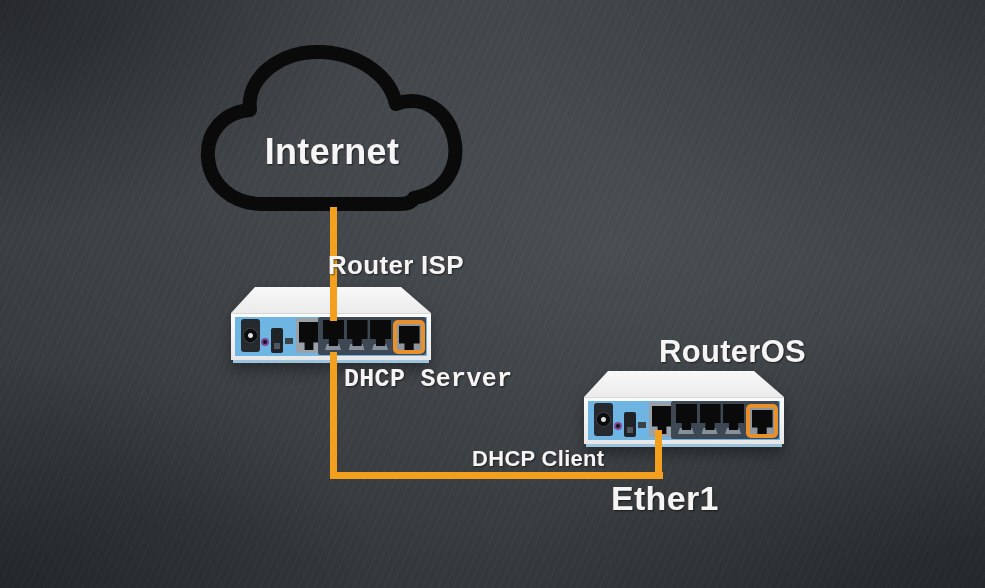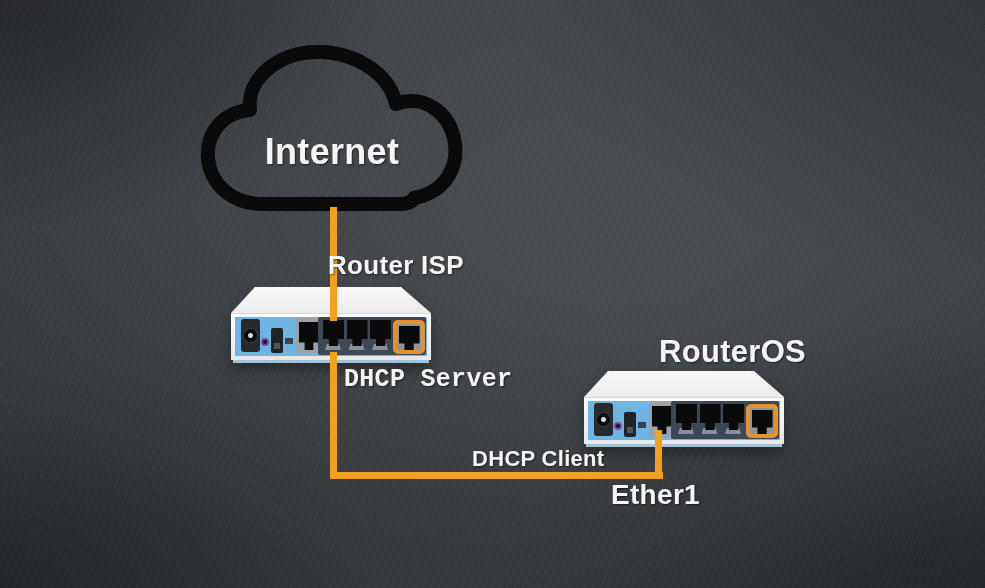--- a/index.html
+++ b/index.html
@@ -19,21 +19,21 @@
   .lbl{
     position:absolute;color:var(--label,#f5f5f5);font-weight:bold;
     text-shadow:1px 1px 2px rgba(0,0,0,0.55), -1px 0 0 rgba(150,60,60,0.18);
     letter-spacing:0.3px;white-space:nowrap;z-index:10;
   }
   #lbl-internet{left:196px;top:131px;width:272px;text-align:center;font-size:36px;z-index:6;}
   #lbl-router-isp{left:328px;top:250px;font-size:26px;}
   #lbl-dhcp-server{left:344px;top:365px;font-size:25px;font-family:Liberation Mono, monospace;}
   #lbl-routeros{left:617px;top:334px;font-size:31px;margin-left:42px;}
   #lbl-dhcp-client{left:472px;top:446px;font-size:22px;}
-  #lbl-ether1{left:611px;top:479px;font-size:28px;}
+  #lbl-ether1{left:611px;top:479px;font-size:34px;}
 
   #cloud-svg{position:absolute;left:196px;top:40px;width:272px;height:180px;z-index:5;}
 
   .cable{position:absolute;background:var(--cable,#F2A01E);z-index:8;}
   #cable-cloud-drop   {left:330px;top:207px;width:7px;height:114px;}
   #cable-isp-drop     {left:330px;top:352px;width:7px;height:127px;}
   #cable-horizontal   {left:330px;top:472px;width:333px;height:7px;}
   #cable-ros-drop     {left:655px;top:430px;width:7px;height:49px;}
 
   .router{position:absolute;width:200px;z-index:7;filter:drop-shadow(0 7px 7px rgba(0,0,0,0.35));}

